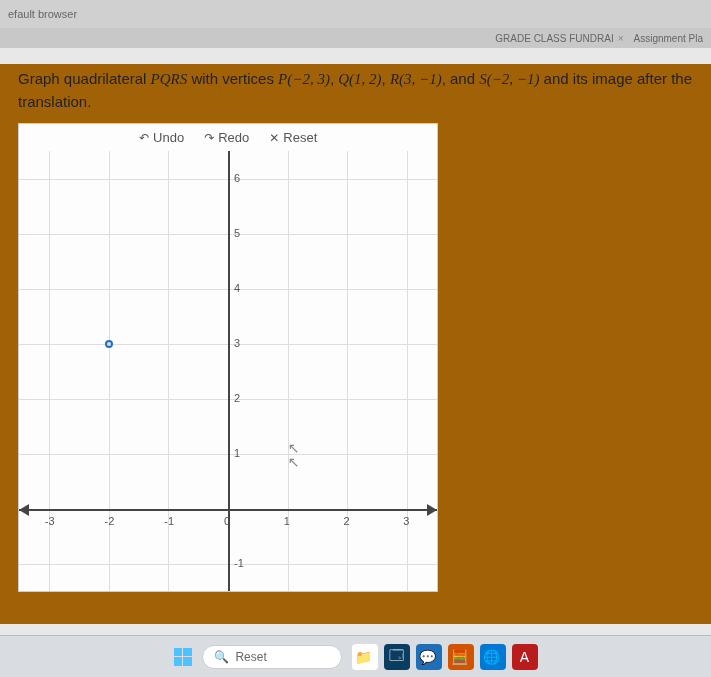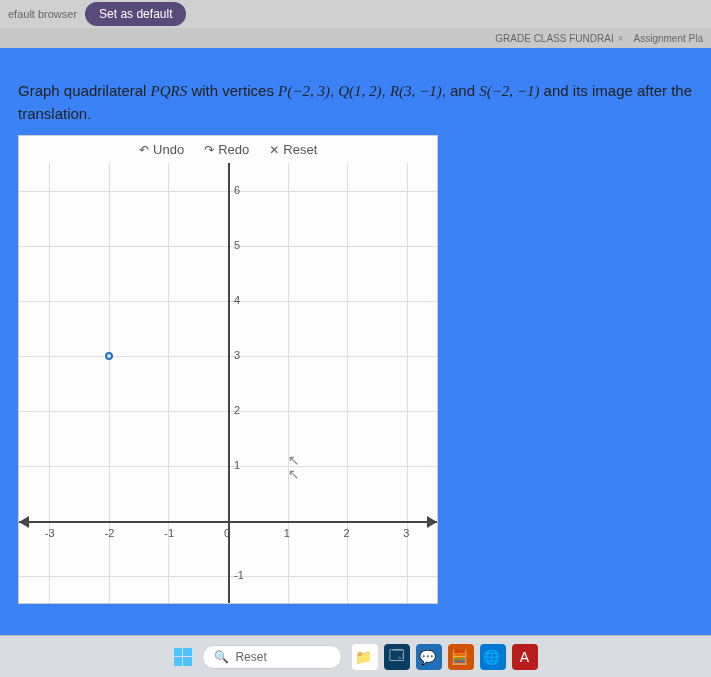--- a/index.html
+++ b/index.html
@@ -42,23 +42,24 @@
       font-size: 10px;
       color: #666;
       display: flex;
       align-items: center;
       justify-content: flex-end;
       padding: 0 8px;
       gap: 4px;
     }
     .tab-close { color: #888; }
     .content {
-      background: #3b82f6;
-      padding: 32px 18px;
+      background: #a16207;
+      padding: 4px 18px;
       min-height: 560px;
+      margin-top: 16px;
     }
     .problem-text {
       font-size: 15px;
       color: #222;
       margin-bottom: 10px;
       line-height: 1.5;
     }
     .problem-text i { font-style: italic; font-family: 'Times New Roman', serif; }
     .rule-text {
       font-size: 16px;
@@ -170,21 +171,20 @@
       align-items: center;
       justify-content: center;
       font-size: 14px;
     }
   </style>
 </head>
 <body>
 
 <div class="browser-bar">
   <span class="browser-label">efault browser</span>
-  <button class="set-default-btn">Set as default</button>
 </div>
 <div class="tab-strip">
   <span>GRADE CLASS FUNDRAI</span>
   <span class="tab-close">×</span>
   <span style="margin-left:6px">Assignment Pla</span>
 </div>
 
 <div class="content">
 
   <div class="problem-text">

